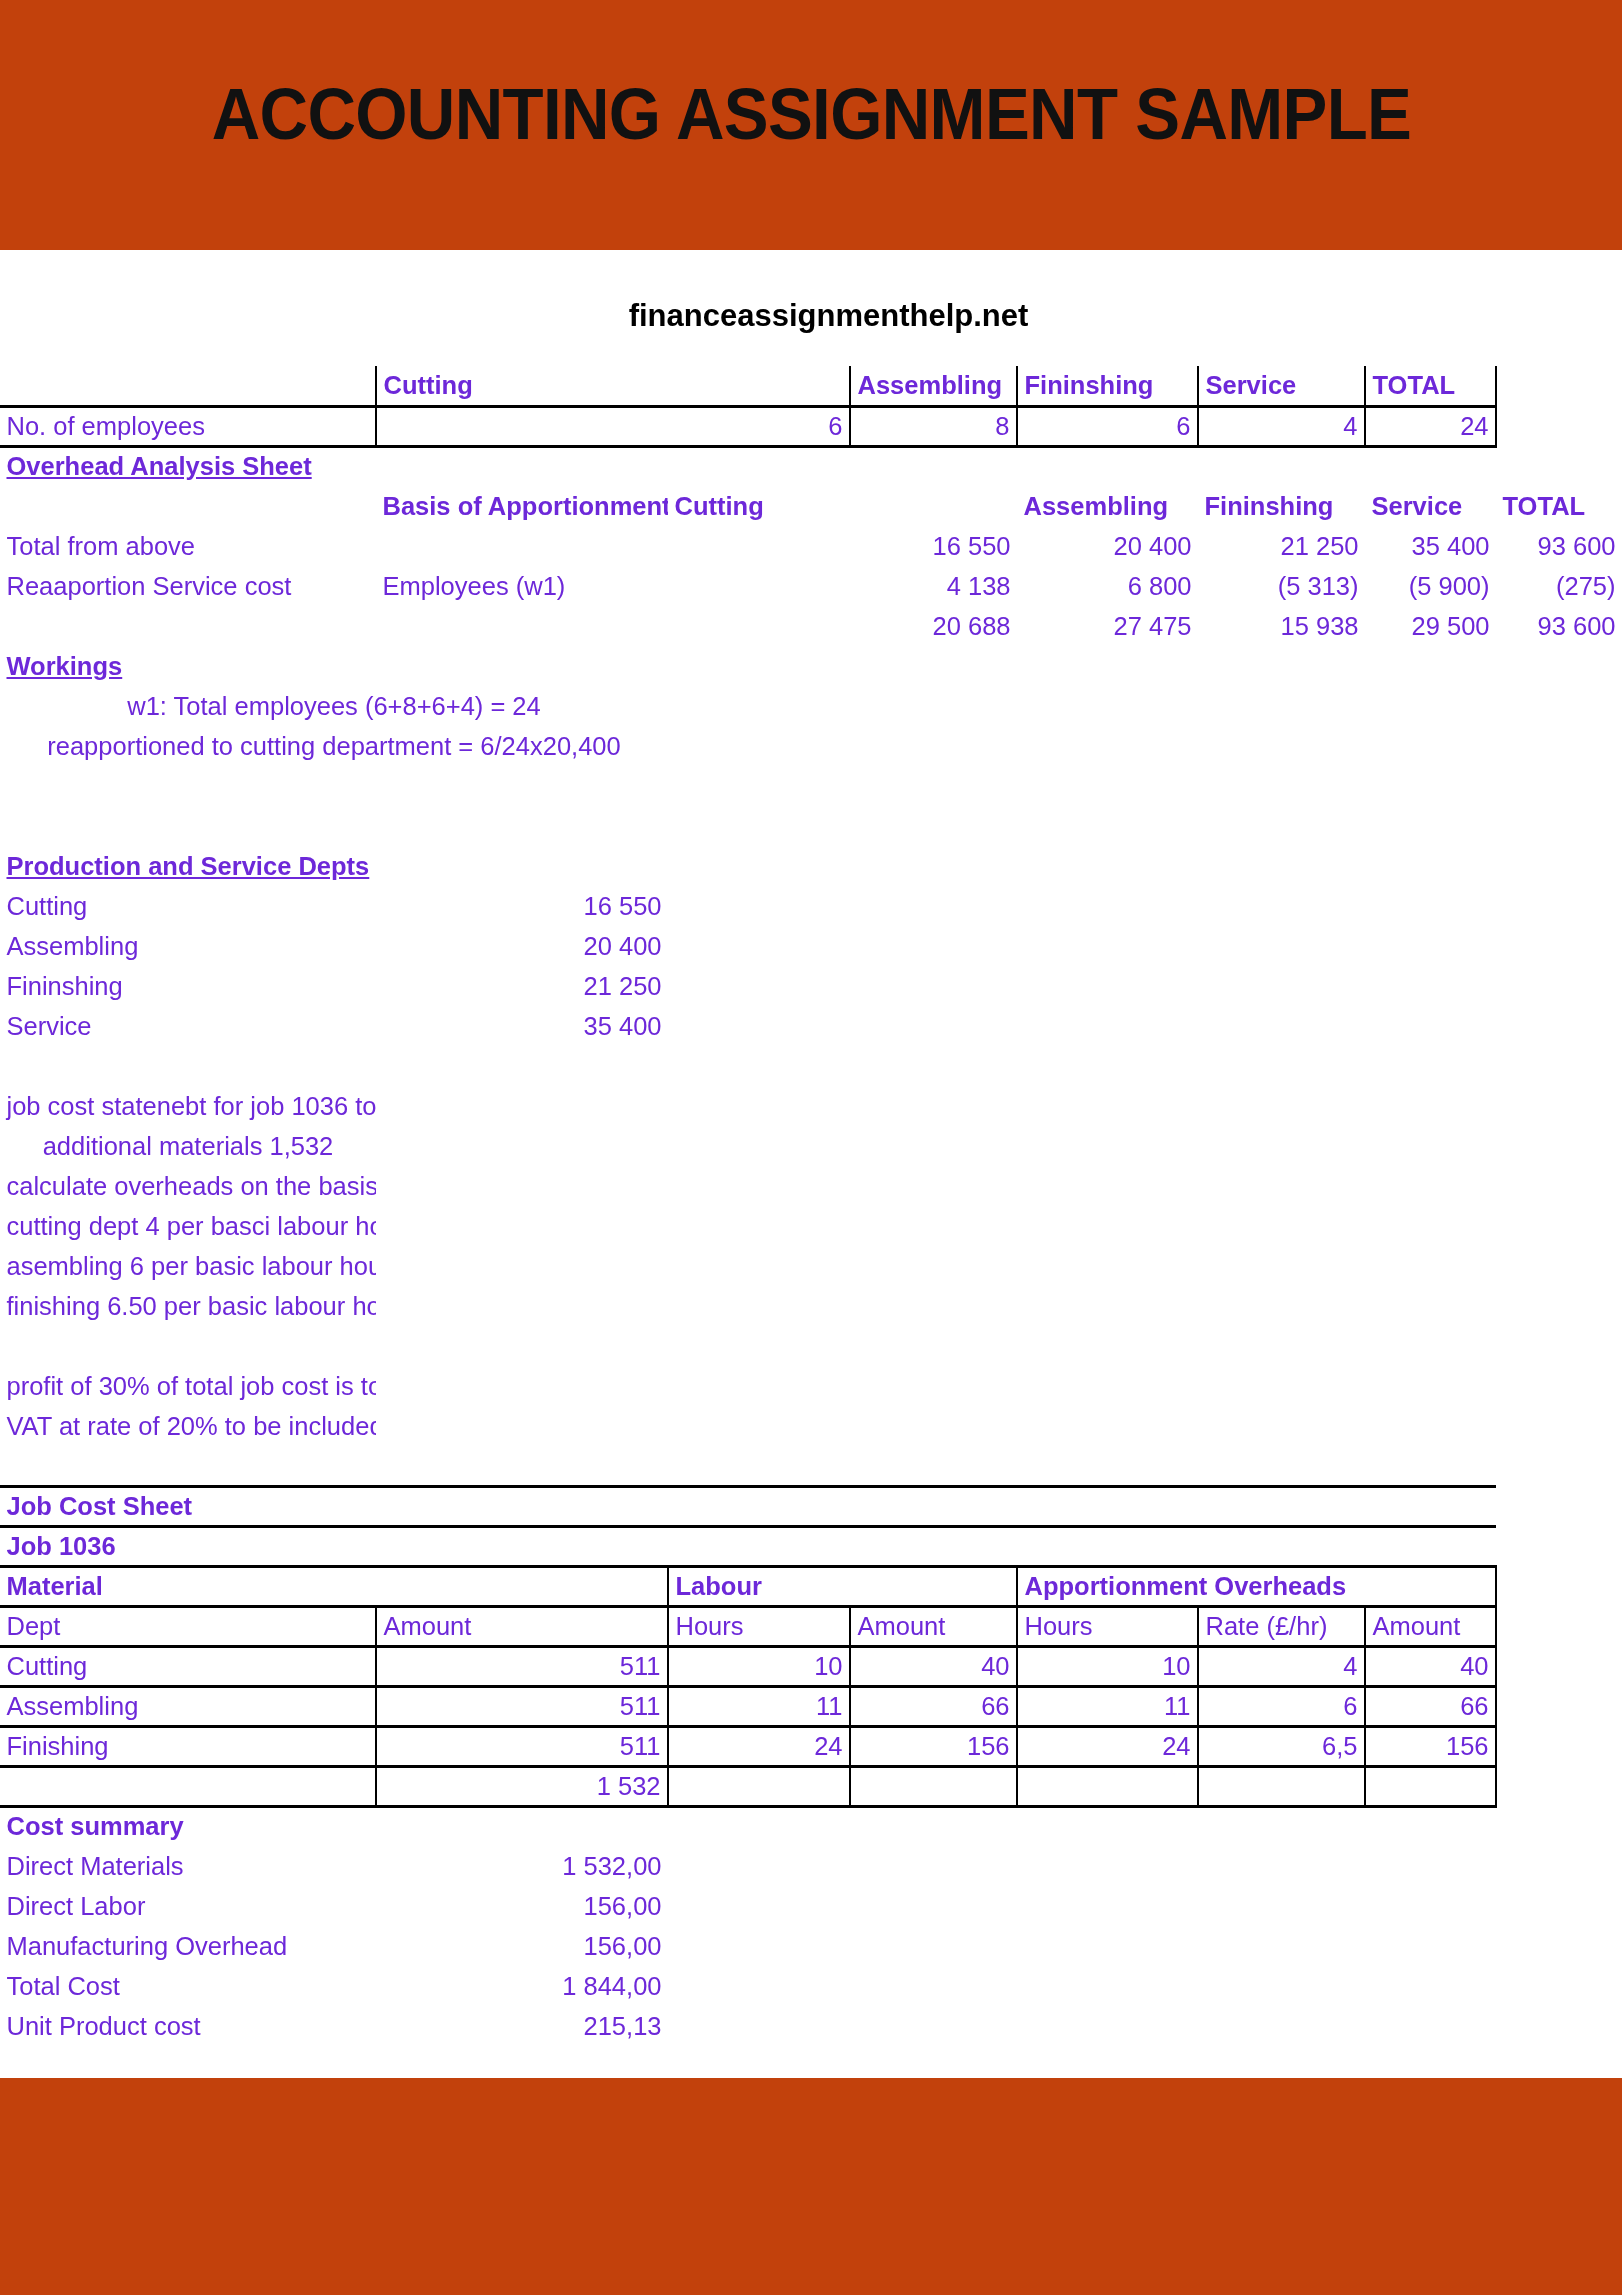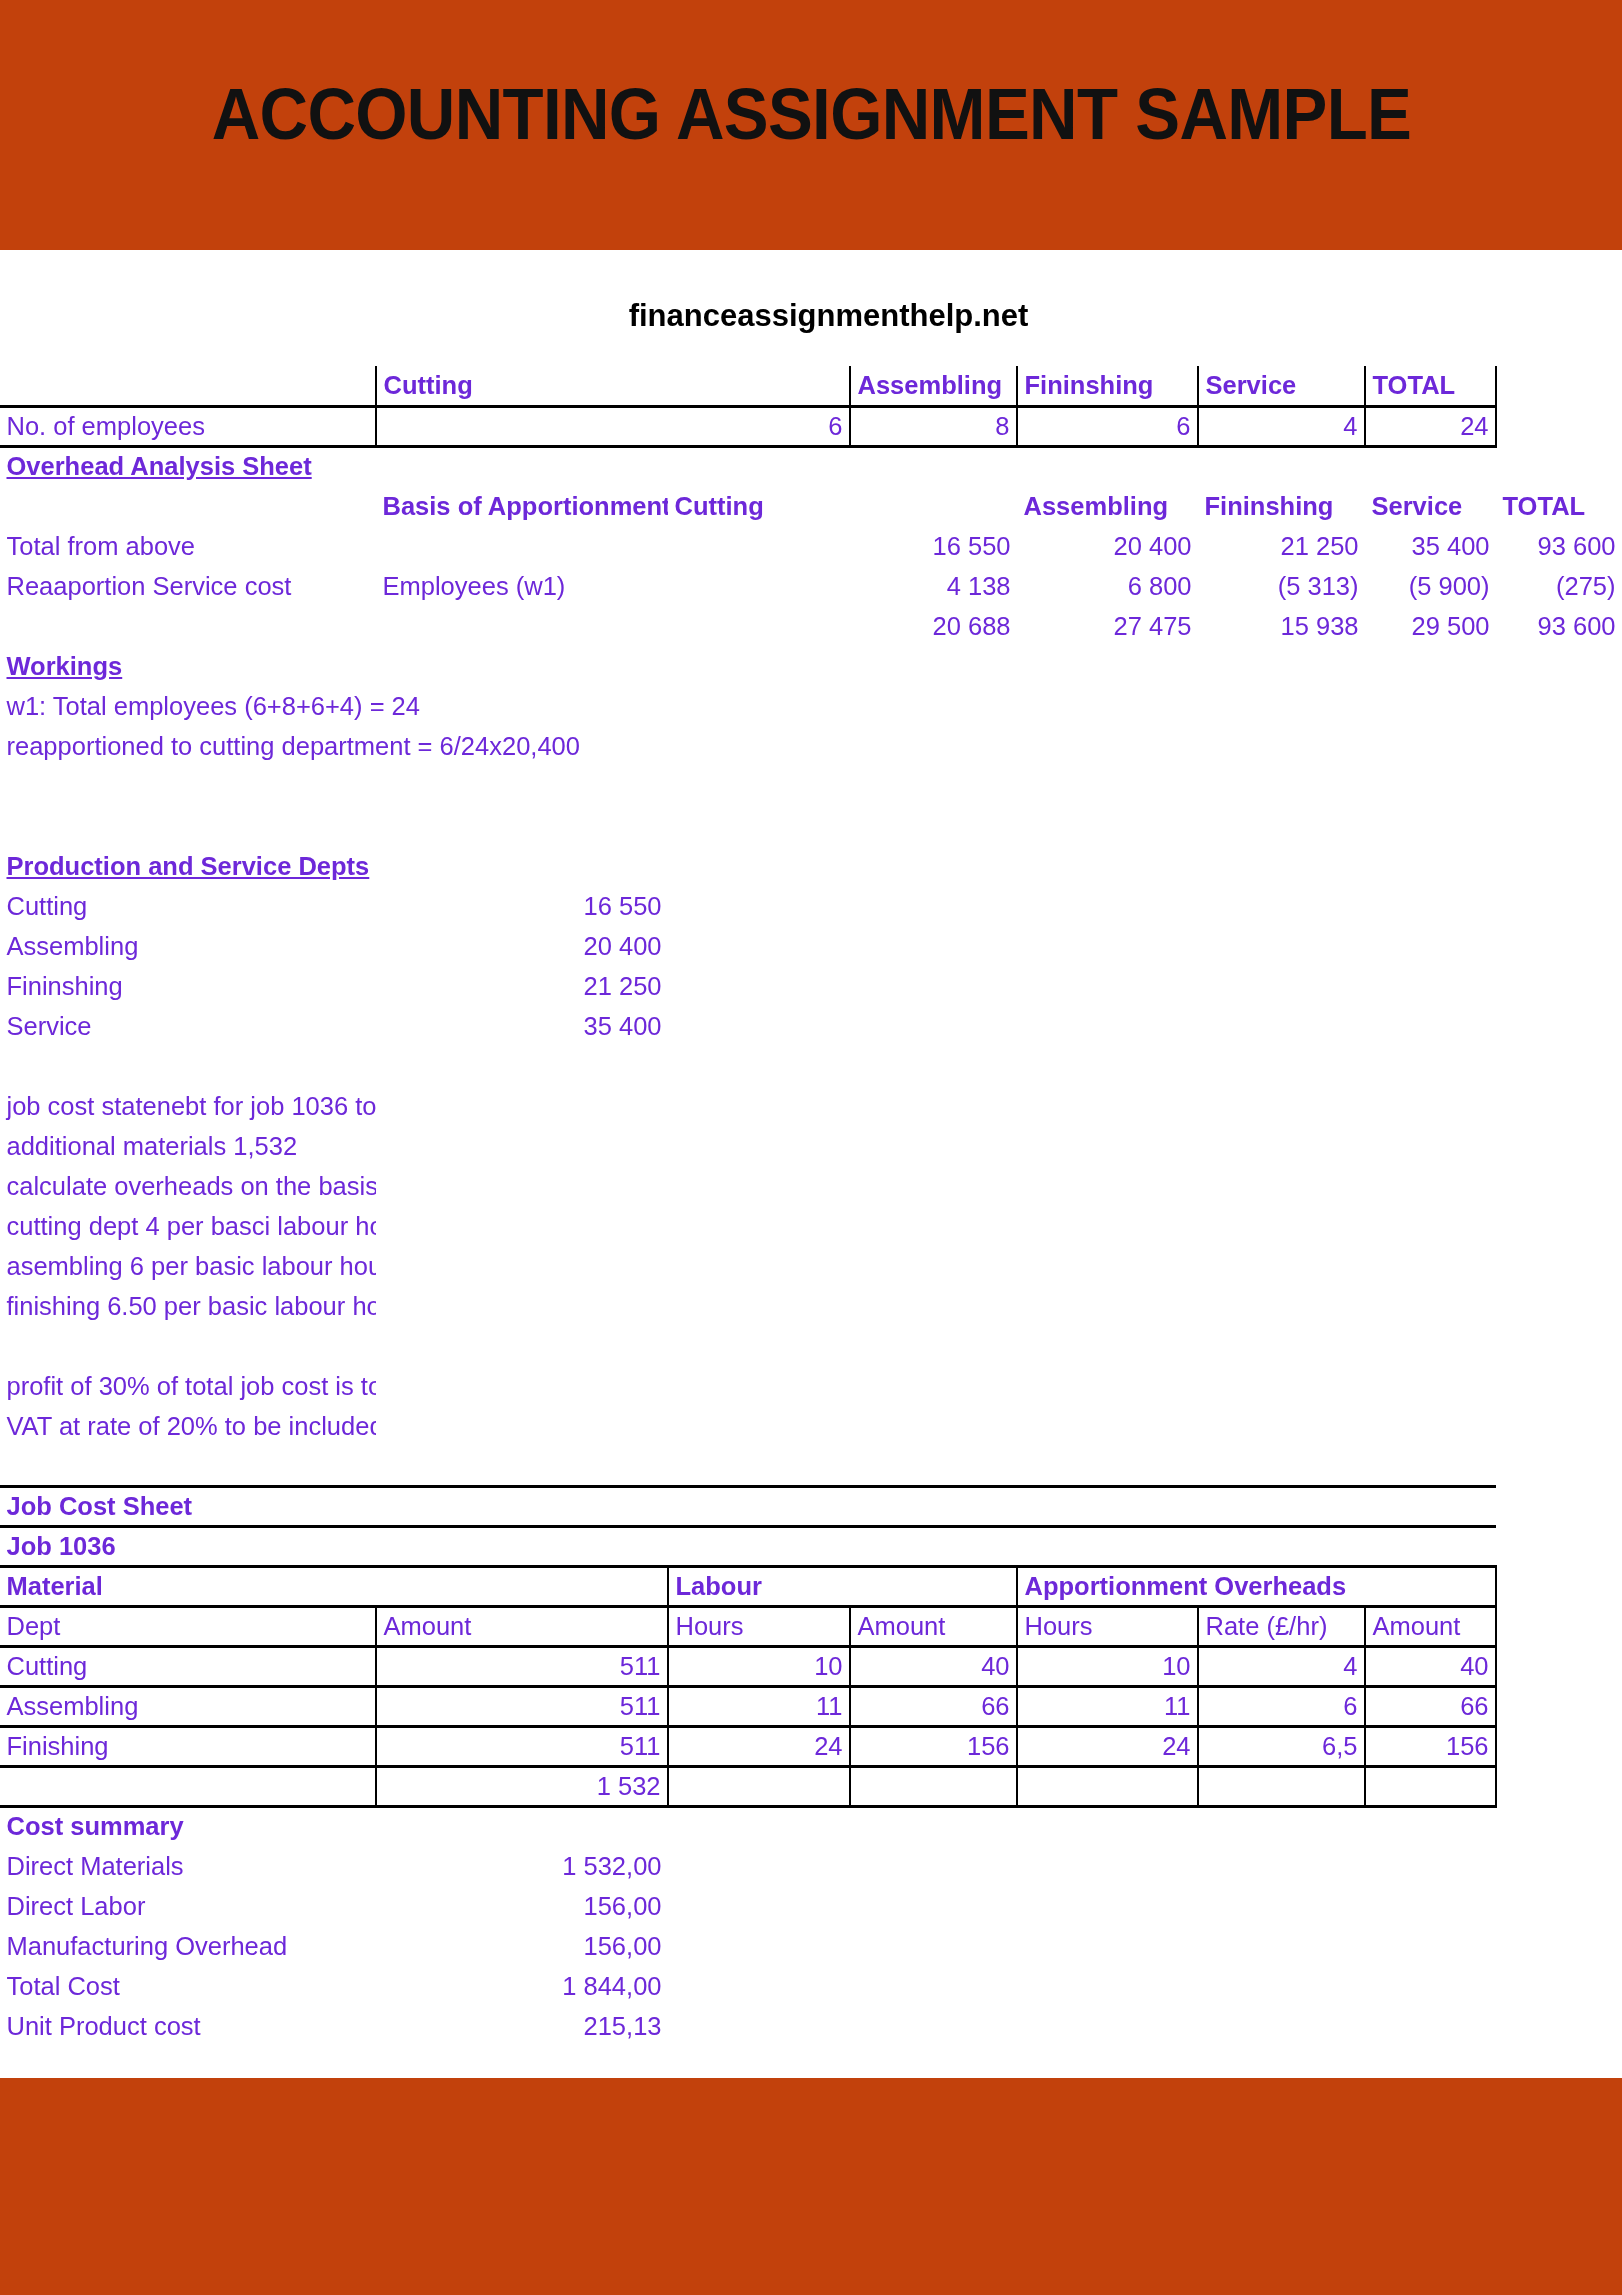--- a/index.html
+++ b/index.html
@@ -75,21 +75,21 @@
 
   
   .bt{border-top:3.3px solid #000 !important;}
   .bb{border-bottom:3.3px solid #000 !important;}
   .bl{border-left:2.6px solid #000 !important;}
   .br{border-right:2.6px solid #000 !important;}
 
   .noline{border-bottom:0 !important;}
 
   
-  .spill{position:relative;overflow:visible;}
+  .spill{position:relative;overflow:visible;text-align:center;}
   .spill span{position:relative;z-index:2;}
 </style>
 </head>
 <body>
 
 <div class="page">
 
   <div class="banner" id="banner-top">
     <div class="banner-title">ACCOUNTING ASSIGNMENT SAMPLE</div>
   </div>

